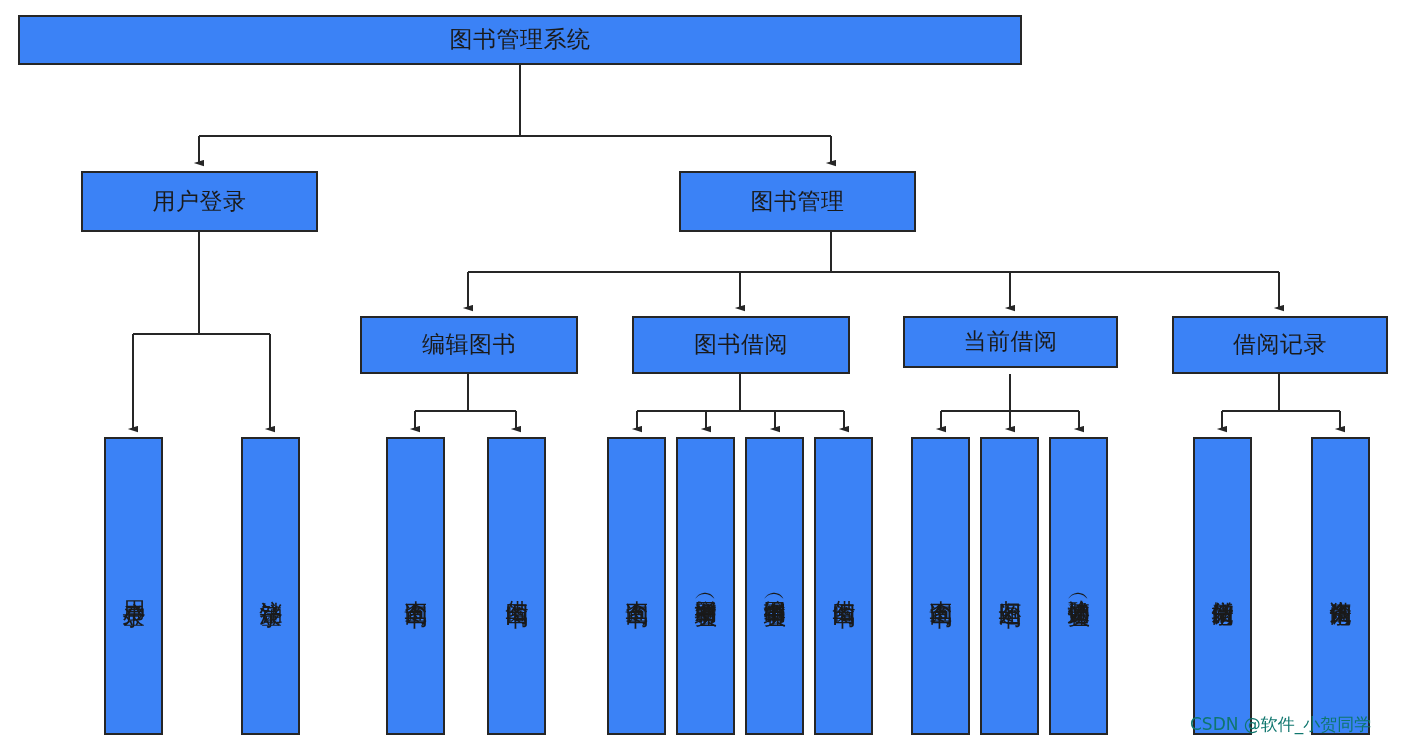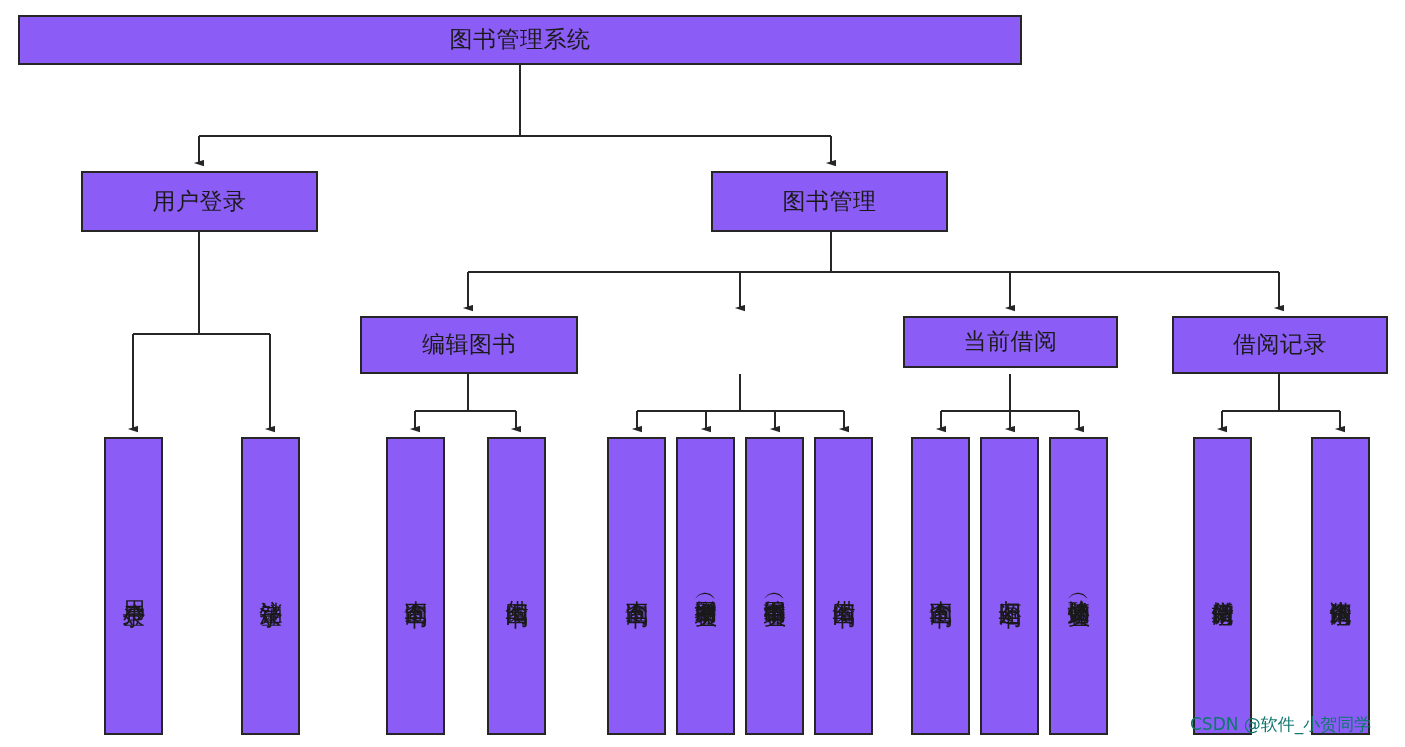--- a/index.html
+++ b/index.html
@@ -21,21 +21,21 @@
     position: absolute;
     left: 0;
     top: 0;
     width: 1405px;
     height: 747px;
   }
   .node {
     position: absolute;
     box-sizing: border-box;
     border: 2px solid #262626;
-    background: #8b5cf6;
+    background: #3b82f6;
     display: flex;
     align-items: center;
     justify-content: center;
     text-align: center;
     color: #1a1a1a;
     z-index: 2;
   }
   .node-label {
     display: block;
     line-height: 1.18;
@@ -134,27 +134,30 @@
     </g>
   </svg>
 
   <div class="node root h" style="left:18px; top:15px; width:1004px; height:50px;">
     <span class="node-label">图书管理系统</span>
   </div>
 
   <div class="node h" style="left:81px; top:171px; width:237px; height:61px;">
     <span class="node-label">用户登录</span>
   </div>
-  <div class="node h" style="left:711px; top:171px; width:237px; height:61px;">
+  <div class="node h" style="left:679px; top:171px; width:237px; height:61px;">
     <span class="node-label">图书管理</span>
   </div>
 
   <div class="node h" style="left:360px; top:316px; width:218px; height:58px;">
     <span class="node-label">编辑图书</span>
   </div>
+  <div class="node h" style="left:632px; top:316px; width:218px; height:58px;">
+    <span class="node-label">图书借阅</span>
+  </div>
   <div class="node h" style="left:903px; top:316px; width:215px; height:52px;">
     <span class="node-label">当前借阅</span>
   </div>
   <div class="node h" style="left:1172px; top:316px; width:216px; height:58px;">
     <span class="node-label">借阅记录</span>
   </div>
 
   <div class="node v" style="left:104px; top:437px; width:59px; height:298px;">
     <span class="node-label">用户登录</span>
   </div>

